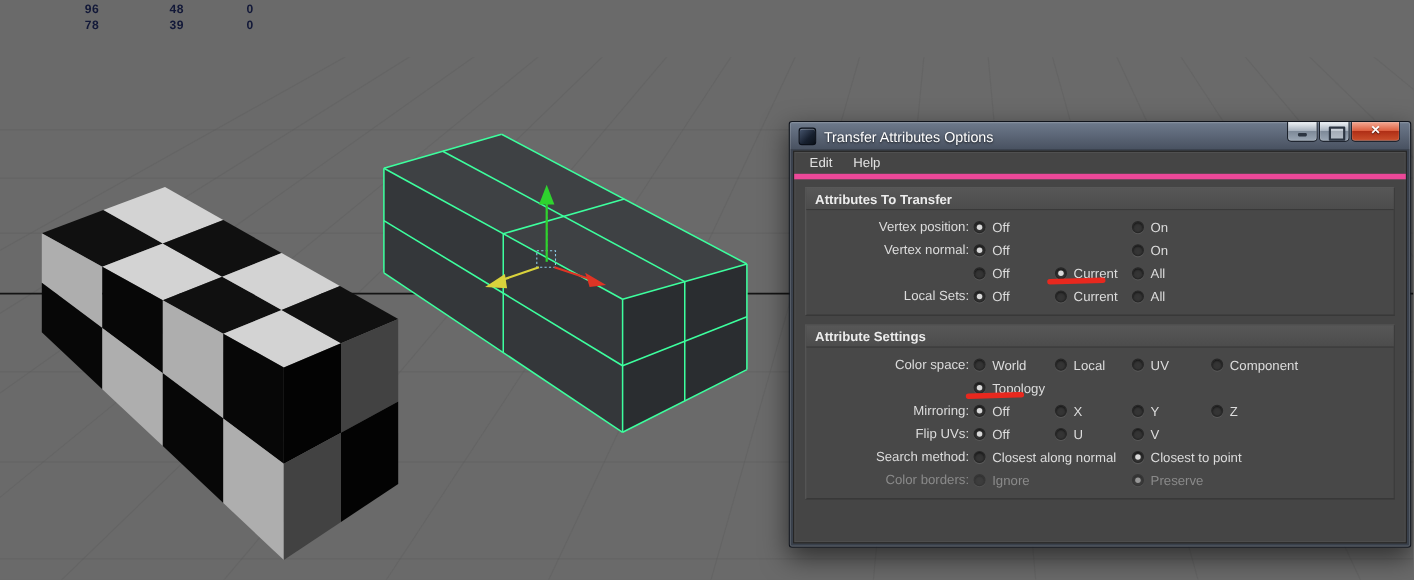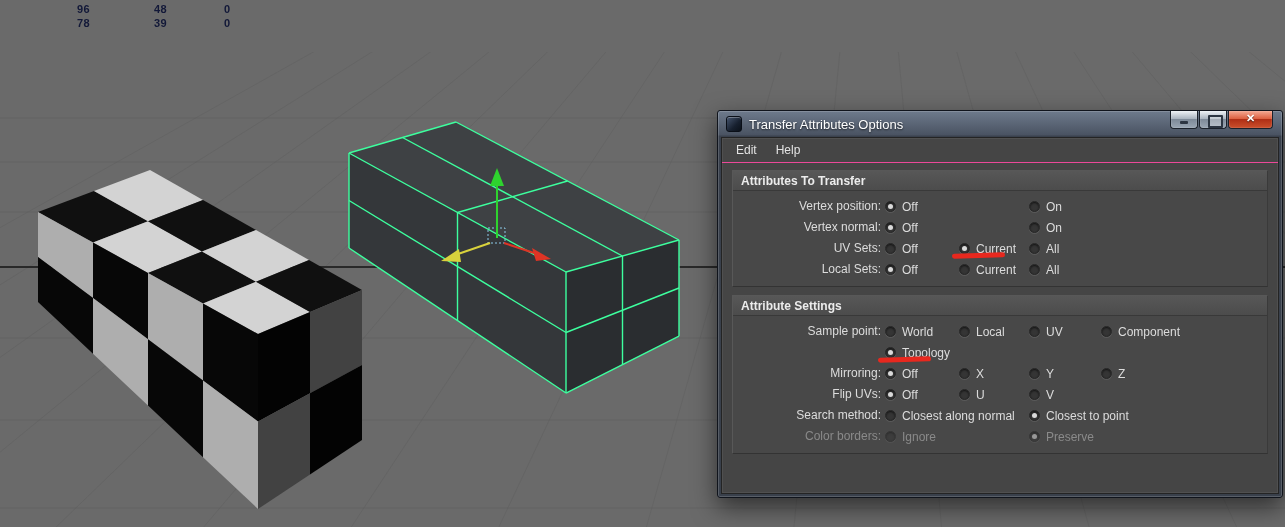--- a/index.html
+++ b/index.html
@@ -27,21 +27,21 @@
              background:linear-gradient(#eef2f6 0%, #aab4c0 45%, #7e8a99 50%, #9aa6b4 100%);
              position:relative; box-shadow:inset 0 0 1px rgba(255,255,255,.9); cursor:default; }
   .win-btn.close { width:45px; background:linear-gradient(#f4a892 0%, #dd6142 45%, #b02f16 50%, #ca4f2c 100%); }
   .win-btn.min::after { content:""; position:absolute; left:9px; right:9px; bottom:4px; height:3px; background:#2c3542; border-radius:1px; }
   .win-btn.max::after { content:""; position:absolute; left:8px; top:4px; width:11px; height:9px; border:2px solid #2c3542; border-radius:1px; background:rgba(255,255,255,.3); }
   .win-btn.close::after { content:"✕"; position:absolute; left:0; right:0; top:1px; text-align:center; color:#fff; font-size:11px; font-weight:bold; text-shadow:0 1px 1px rgba(0,0,0,.6); }
 
   .client { position:relative; height:calc(100% - 26px); background:#454545; border:1px solid #242424;
             box-shadow:inset 0 0 0 1px #505050; }
   .menubar { height:25px; display:flex; align-items:center; gap:13px; padding-left:11px;
-             color:#e3e3e3; font-size:12px; border-bottom:1px solid #ec4899; }
+             color:#e3e3e3; font-size:12px; border-bottom:5px solid #ec4899; }
   .menu-item { cursor:default; padding:2px 3px; }
 
   
   .frame { margin:7px 10px 8px; border:1px solid #585858; border-bottom-color:#333; border-right-color:#3a3a3a; background:#484848; }
   .frame-header { height:20px; display:flex; align-items:center; padding-left:8px;
                   background:linear-gradient(#575757,#4c4c4c); border-bottom:1px solid #393939;
                   color:#ececec; font-size:12px; font-weight:bold; }
   .frame-body { padding:5px 0 6px; }
   .row { position:relative; height:21px; }
   .row-label { position:absolute; left:0; top:0; width:148px; text-align:right; color:#dcdcdc; font-size:12px; line-height:21px; white-space:nowrap; }
@@ -196,21 +196,20 @@
                 <span class="opt selected" style="left: 152px;">
                   <span class="radio"></span>
                   <span class="opt-label">Off</span>
                 </span>
                 <span class="opt" style="left: 296px;">
                   <span class="radio"></span>
                   <span class="opt-label">On</span>
                 </span>
               </div>
               <div class="row">
-                <span class="row-label">UV Sets:</span>
                 <span class="opt" style="left: 152px;">
                   <span class="radio"></span>
                   <span class="opt-label">Off</span>
                 </span>
                 <span class="opt selected" style="left: 226px;">
                   <span class="radio"></span>
                   <span class="opt-label">Current</span>
                   <i class="red-underline"></i>
                 </span>
                 <span class="opt" style="left: 296px;">
@@ -232,21 +231,21 @@
                   <span class="radio"></span>
                   <span class="opt-label">All</span>
                 </span>
               </div>
             </div>
           </div>
           <div class="frame">
             <div class="frame-header">Attribute Settings</div>
             <div class="frame-body">
               <div class="row">
-                <span class="row-label">Sample point:</span>
+                <span class="row-label">Color space:</span>
                 <span class="opt" style="left: 152px;">
                   <span class="radio"></span>
                   <span class="opt-label">World</span>
                 </span>
                 <span class="opt" style="left: 226px;">
                   <span class="radio"></span>
                   <span class="opt-label">Local</span>
                 </span>
                 <span class="opt" style="left: 296px;">
                   <span class="radio"></span>

